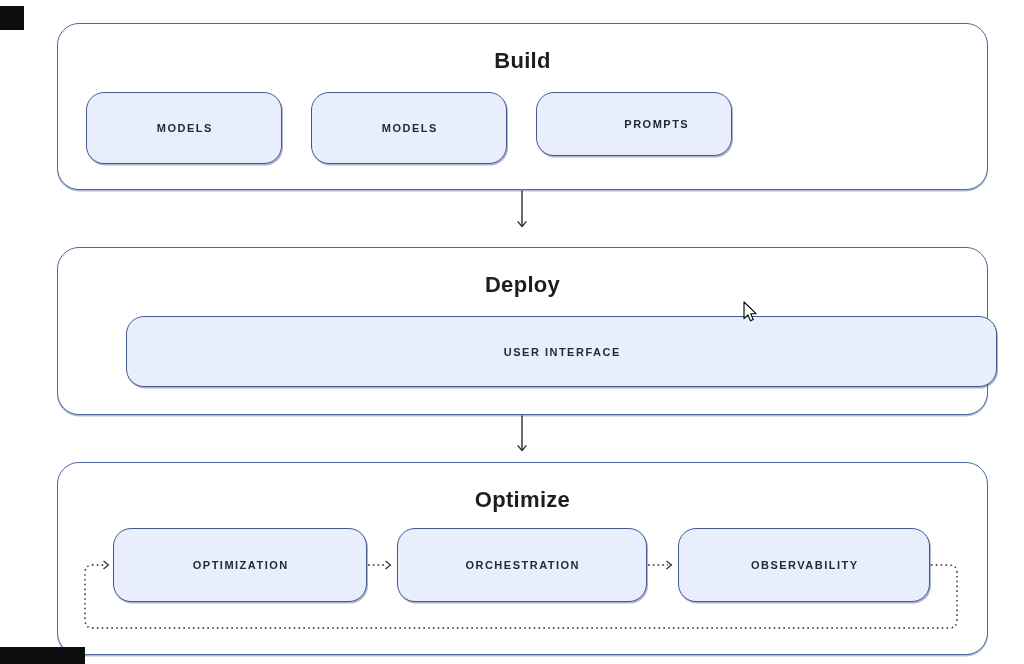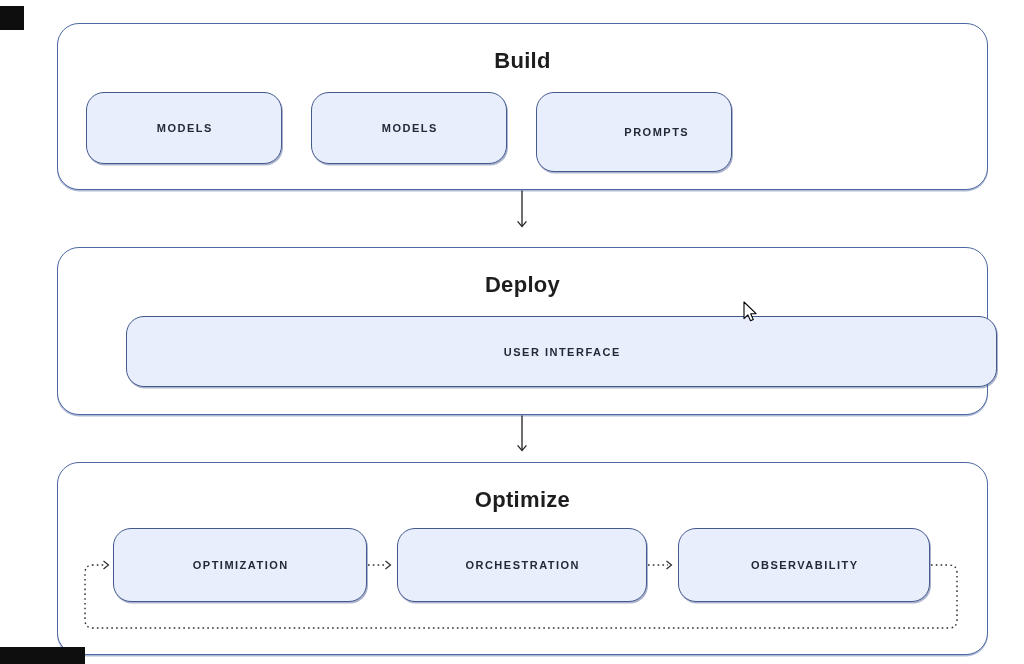--- a/index.html
+++ b/index.html
@@ -51,21 +51,21 @@
     font-size: 11px;
     font-weight: 700;
     letter-spacing: 1.5px;
     color: var(--label);
     text-indent: 1.5px; 
   }
 
   
   #node-models     { left: 86px;  top: 92px; width: 196px; height: 72px; }
   #node-tools      { left: 311px; top: 92px; width: 196px; height: 72px; }
-  #node-prompts    { left: 536px; top: 92px; width: 196px; height: 80px; padding-left: 44px; }
+  #node-prompts    { left: 536px; top: 92px; width: 196px; height: 64px; padding-left: 44px; }
   #node-guardrails { left: 761px; top: 92px; width: 196px; height: 72px; }
 
   
   #node-user-interface { left: 86px; top: 316px; width: 871px; height: 71px; margin-left: 40px; }
 
   
   #node-optimization  { left: 113px; top: 528px; width: 254px; height: 74px; }
   #node-orchestration { left: 397px; top: 528px; width: 250px; height: 74px; }
   #node-observability { left: 678px; top: 528px; width: 252px; height: 74px; }
 

